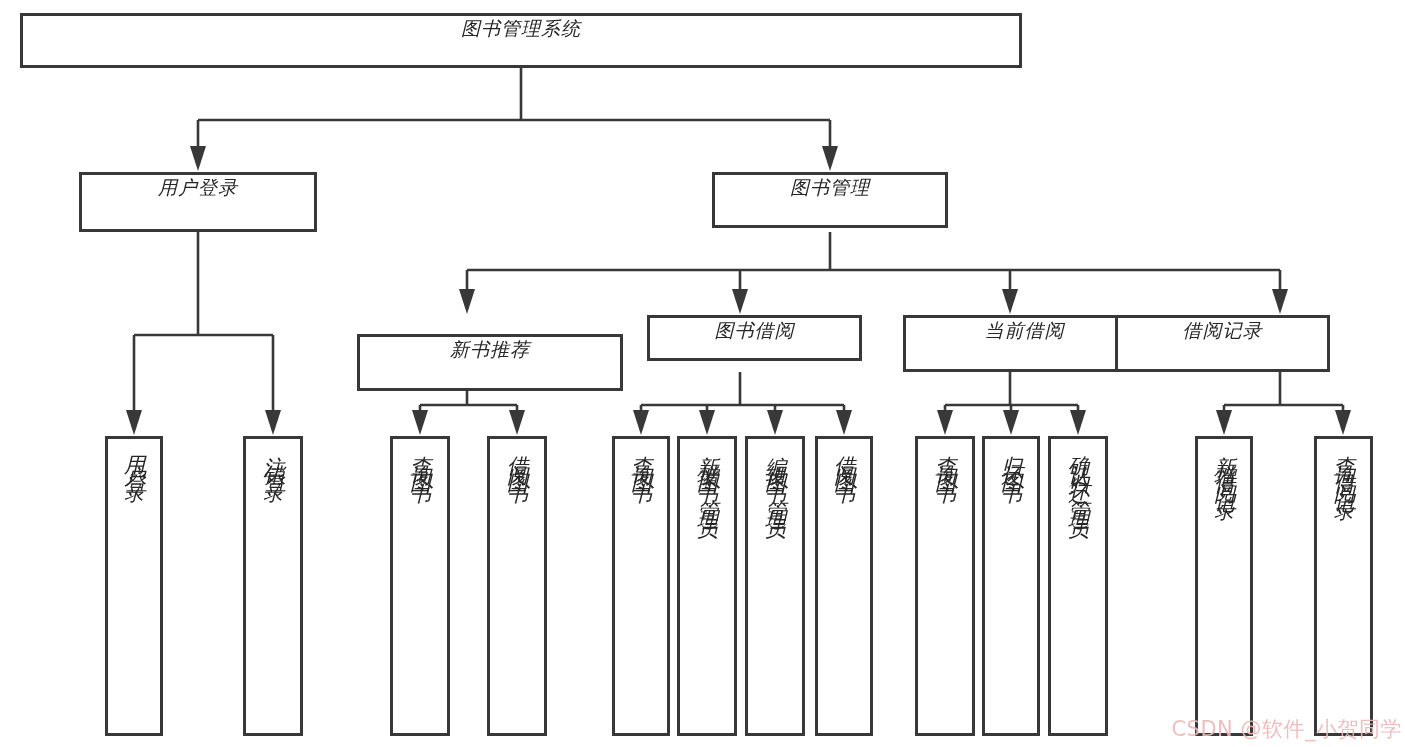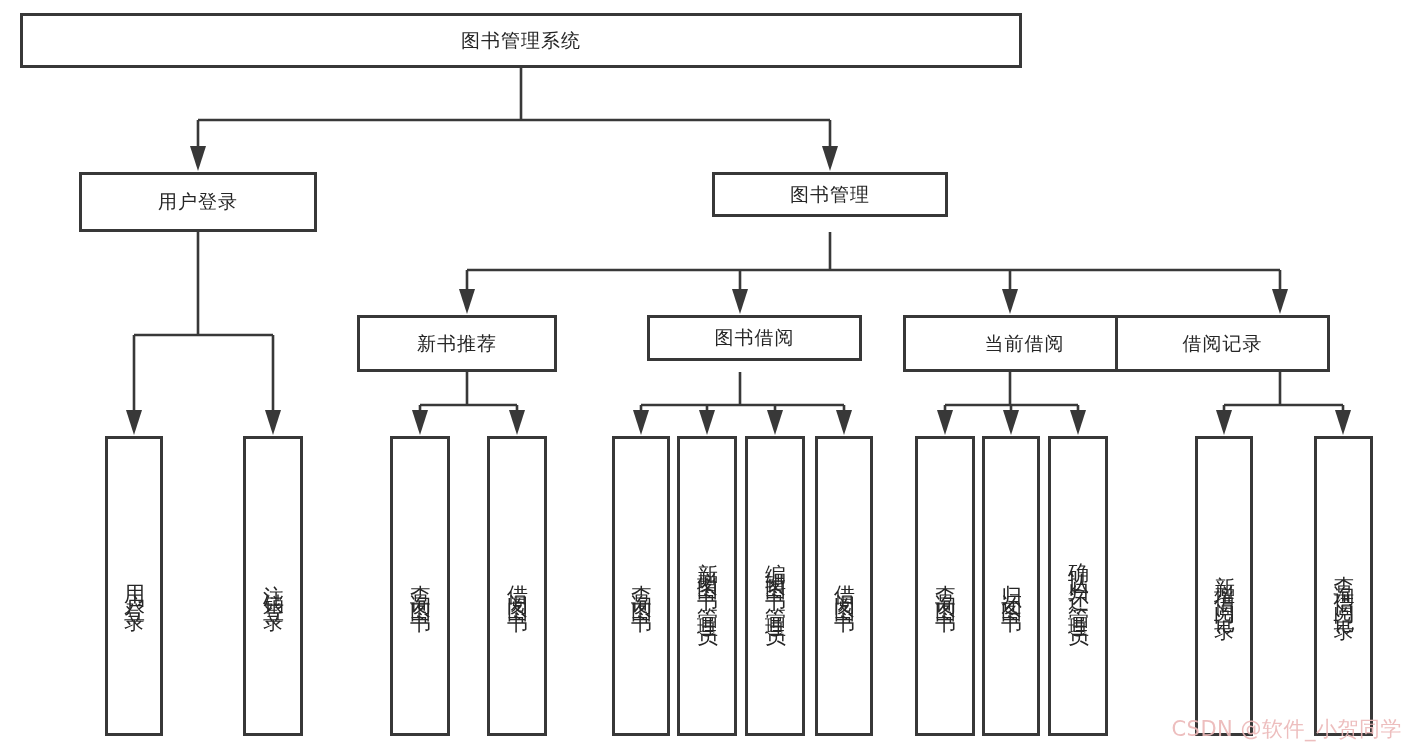--- a/index.html
+++ b/index.html
@@ -12,21 +12,21 @@
   html,body{margin:0;padding:0;background:var(--page_background);}
   .canvas{
     position:relative;width:1405px;height:747px;background:var(--page_background);
     font-family:"DejaVu Sans","Liberation Sans",sans-serif;overflow:hidden;
   }
   .connectors{position:absolute;left:0;top:0;pointer-events:none;}
   .connectors path{stroke:var(--line);stroke-width:2.6;fill:none;}
   .connectors polygon{fill:var(--line);stroke:none;}
   .node{
     position:absolute;box-sizing:border-box;border:3px solid var(--line);
-    background:var(--node_background);display:flex;align-items:center;justify-content:center;
+    background:var(--node_background);display:flex;align-items:flex-start;justify-content:center;font-style:italic;
   }
   .h-label{
     color:var(--text);font-size:19px;letter-spacing:1px;white-space:nowrap;
   }
   .vbox{overflow:hidden;}
   .v-label{
     writing-mode:vertical-rl;text-orientation:mixed;
     color:var(--text);font-size:21px;letter-spacing:9px;line-height:1;
   }
   .watermark{
@@ -72,25 +72,25 @@
     </g>
   </svg>
 
   <div class="node" style="left:20px;top:13px;width:1002px;height:55px;">
     <span class="h-label">图书管理系统</span>
   </div>
 
   <div class="node" style="left:79px;top:172px;width:238px;height:60px;">
     <span class="h-label">用户登录</span>
   </div>
-  <div class="node" style="left:712px;top:172px;width:236px;height:45px;">
+  <div class="node" style="left:712px;top:172px;width:236px;height:56px;">
     <span class="h-label">图书管理</span>
   </div>
 
-  <div class="node" style="left:357px;top:315px;width:200px;height:57px;">
+  <div class="node" style="left:357px;top:334px;width:266px;height:57px;">
     <span class="h-label">新书推荐</span>
   </div>
   <div class="node" style="left:647px;top:315px;width:215px;height:46px;">
     <span class="h-label">图书借阅</span>
   </div>
   <div class="node" style="left:903px;top:315px;width:215px;height:57px;padding-left:28px;">
     <span class="h-label">当前借阅</span>
   </div>
   <div class="node" style="left:1115px;top:315px;width:215px;height:57px;">
     <span class="h-label">借阅记录</span>

